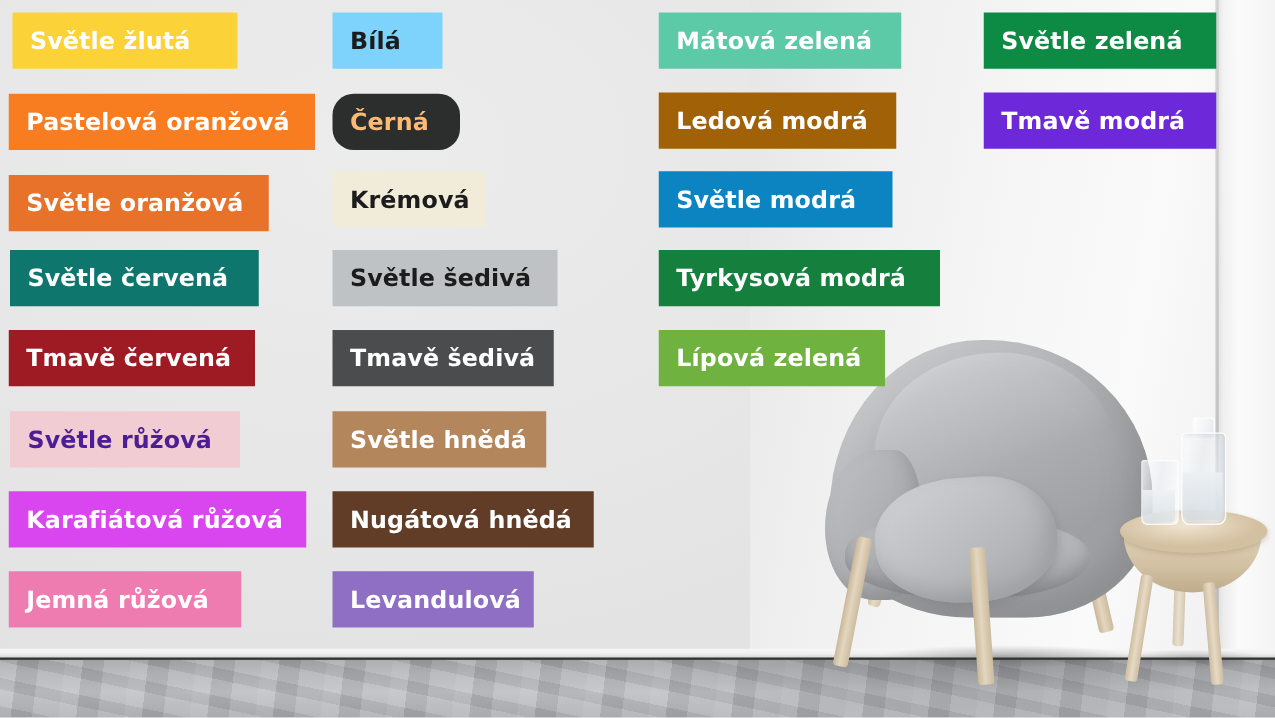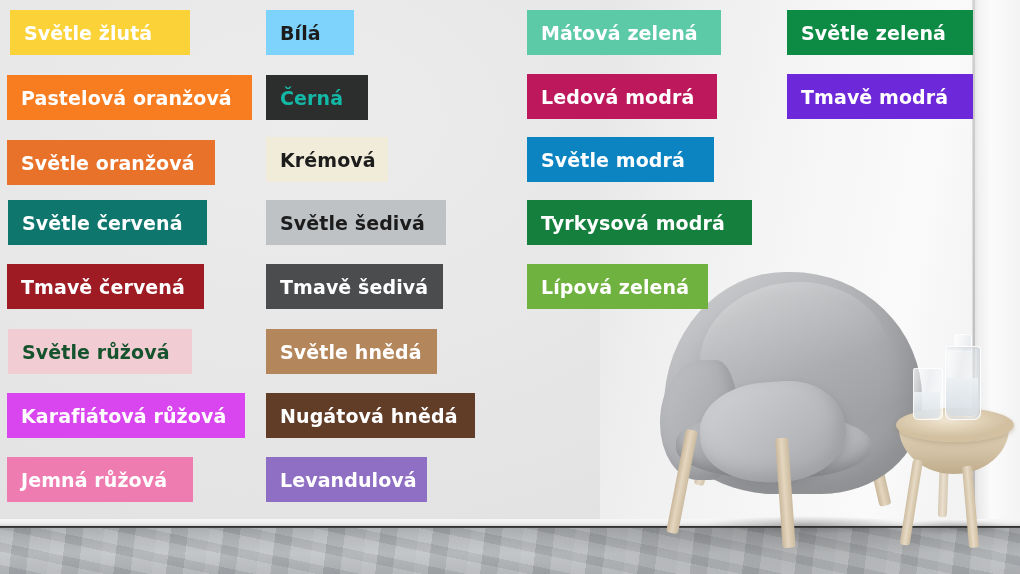--- a/index.html
+++ b/index.html
@@ -190,33 +190,33 @@
   <div class="carafe-water"></div>
   <div class="tumbler"></div>
   <div class="tumbler-water"></div>
 
   <div id="swatch-layer">
       <div class="swatch" style="left: 10px; top: 10px; width: 180px; background: rgb(251, 211, 57); color: rgb(255, 255, 255);">Světle žlutá</div>
       <div class="swatch" style="left: 7px; top: 75px; width: 245px; background: rgb(247, 125, 32); color: rgb(255, 255, 255);">Pastelová oranžová</div>
       <div class="swatch" style="left: 7px; top: 140px; width: 208px; background: rgb(232, 114, 42); color: rgb(255, 255, 255);">Světle oranžová</div>
       <div class="swatch" style="left: 8px; top: 200px; width: 199px; background: #0f766e; color: rgb(255, 255, 255);">Světle červená</div>
       <div class="swatch" style="left: 7px; top: 264px; width: 197px; background: rgb(158, 27, 36); color: rgb(255, 255, 255);">Tmavě červená</div>
-      <div class="swatch" style="left: 8px; top: 329px; width: 184px; background: rgb(241, 204, 210); color: #14532d;">Světle růžová</div>
+      <div class="swatch" style="left: 8px; top: 329px; width: 184px; background: rgb(241, 204, 210); color: #4c1d95;">Světle růžová</div>
       <div class="swatch" style="left: 7px; top: 393px; width: 238px; background: #d946ef; color: rgb(255, 255, 255);">Karafiátová růžová</div>
       <div class="swatch" style="left: 7px; top: 457px; width: 186px; background: rgb(239, 124, 176); color: rgb(255, 255, 255);">Jemná růžová</div>
       <div class="swatch" style="left: 266px; top: 10px; width: 88px; background: #7dd3fc; color: rgb(28, 28, 28);">Bílá</div>
-      <div class="swatch" style="left: 266px; top: 75px; width: 102px; background: rgb(44, 46, 46); color: #14b8a6;">Černá</div>
+      <div class="swatch" style="left: 266px; top: 75px; width: 102px; background: rgb(44, 46, 46); color: #fdba74; border-radius: 17px;">Černá</div>
       <div class="swatch" style="left: 266px; top: 137px; width: 122px; background: rgb(240, 236, 217); color: rgb(28, 28, 28);">Krémová</div>
       <div class="swatch" style="left: 266px; top: 200px; width: 180px; background: rgb(191, 194, 196); color: rgb(28, 28, 28);">Světle šedivá</div>
       <div class="swatch" style="left: 266px; top: 264px; width: 177px; background: rgb(75, 76, 78); color: rgb(255, 255, 255);">Tmavě šedivá</div>
       <div class="swatch" style="left: 266px; top: 329px; width: 171px; background: rgb(180, 134, 91); color: rgb(255, 255, 255);">Světle hnědá</div>
       <div class="swatch" style="left: 266px; top: 393px; width: 209px; background: rgb(97, 61, 40); color: rgb(255, 255, 255);">Nugátová hnědá</div>
       <div class="swatch" style="left: 266px; top: 457px; width: 161px; background: rgb(142, 111, 196); color: rgb(255, 255, 255);">Levandulová</div>
       <div class="swatch" style="left: 527px; top: 10px; width: 194px; background: rgb(92, 201, 167); color: rgb(255, 255, 255);">Mátová zelená</div>
-      <div class="swatch" style="left: 527px; top: 74px; width: 190px; background: #be185d; color: rgb(255, 255, 255);">Ledová modrá</div>
+      <div class="swatch" style="left: 527px; top: 74px; width: 190px; background: #a16207; color: rgb(255, 255, 255);">Ledová modrá</div>
       <div class="swatch" style="left: 527px; top: 137px; width: 187px; background: rgb(13, 132, 194); color: rgb(255, 255, 255);">Světle modrá</div>
       <div class="swatch" style="left: 527px; top: 200px; width: 225px; background: #15803d; color: rgb(255, 255, 255);">Tyrkysová modrá</div>
       <div class="swatch" style="left: 527px; top: 264px; width: 181px; background: rgb(112, 178, 63); color: rgb(255, 255, 255);">Lípová zelená</div>
       <div class="swatch" style="left: 787px; top: 10px; width: 186px; background: rgb(13, 139, 68); color: rgb(255, 255, 255);">Světle zelená</div>
       <div class="swatch" style="left: 787px; top: 74px; width: 186px; background: #6d28d9; color: rgb(255, 255, 255);">Tmavě modrá</div>
     </div>
 
 </div>
 
 </body></html>

